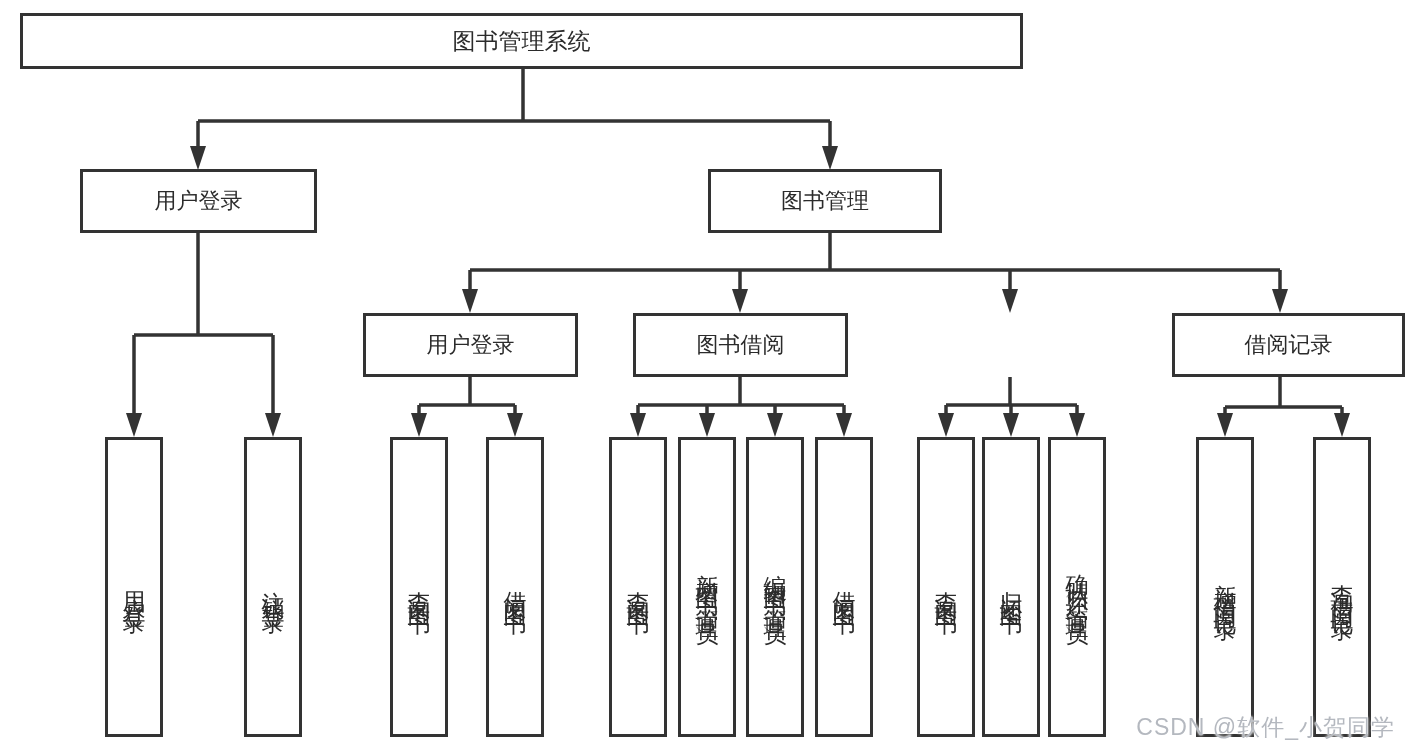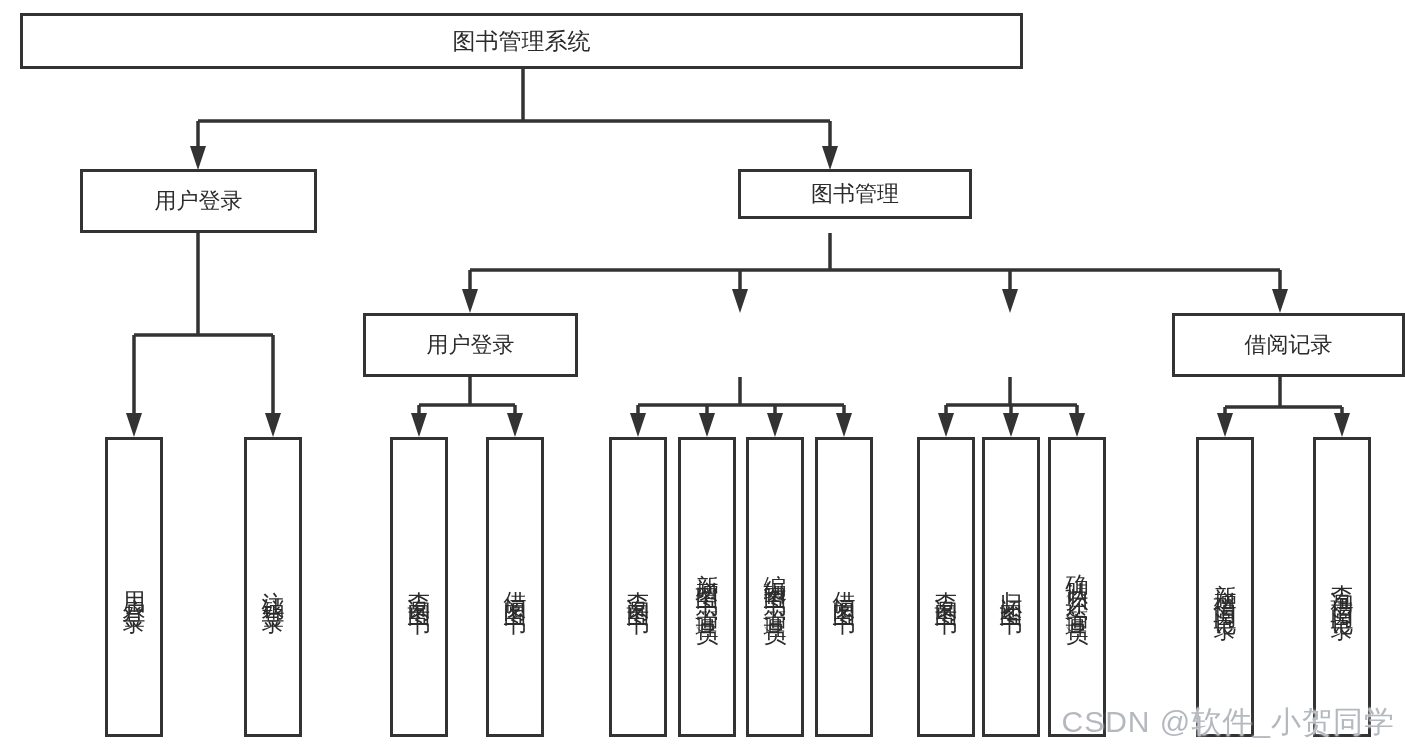--- a/index.html
+++ b/index.html
@@ -33,21 +33,21 @@
   .node.tall{
     writing-mode:vertical-rl;
     letter-spacing:7px;
     font-size:23px;
     padding:6px 0;
   }
   .watermark{
     position:absolute;
     right:10px;
     bottom:4px;
-    font-size:30px;
+    font-size:23px;
     color:#b4b8bf;
     text-shadow:0 0 3px #ffffff,0 0 2px #ffffff;
     letter-spacing:1px;
     z-index:3;
     white-space:nowrap;
   }
 </style>
 </head>
 <body>
 
@@ -99,23 +99,24 @@
     <g>
       <path d="M1280 377 V407 M1225 407 H1342 M1225 407 V414 M1342 407 V414" stroke="#333333" stroke-width="3.5" fill="none"></path>
       <polygon points="1217,413 1233,413 1225,437" fill="#333333"></polygon>
       <polygon points="1334,413 1350,413 1342,437" fill="#333333"></polygon>
     </g>
   </svg>
 
   <div class="node root" style="left:20px;top:13px;width:1003px;height:56px">图书管理系统</div>
 
   <div class="node" style="left:80px;top:169px;width:237px;height:64px">用户登录</div>
-  <div class="node" style="left:738px;top:169px;width:234px;height:50px">图书管理</div>
+  <div class="node" style="left:708px;top:169px;width:234px;height:64px">图书管理</div>
 
   <div class="node" style="left:363px;top:313px;width:215px;height:64px">用户登录</div>
+  <div class="node" style="left:633px;top:313px;width:215px;height:64px">图书借阅</div>
   <div class="node" style="left:1172px;top:313px;width:233px;height:64px">借阅记录</div>
 
   <div class="node tall" style="left:105px;top:437px;width:58px;height:300px">用户登录</div>
   <div class="node tall" style="left:244px;top:437px;width:58px;height:300px">注销登录</div>
 
   <div class="node tall" style="left:390px;top:437px;width:58px;height:300px">查询图书</div>
   <div class="node tall" style="left:486px;top:437px;width:58px;height:300px">借阅图书</div>
 
   <div class="node tall" style="left:609px;top:437px;width:58px;height:300px">查询图书</div>
   <div class="node tall" style="left:678px;top:437px;width:58px;height:300px">新增图书（管理员）</div>

